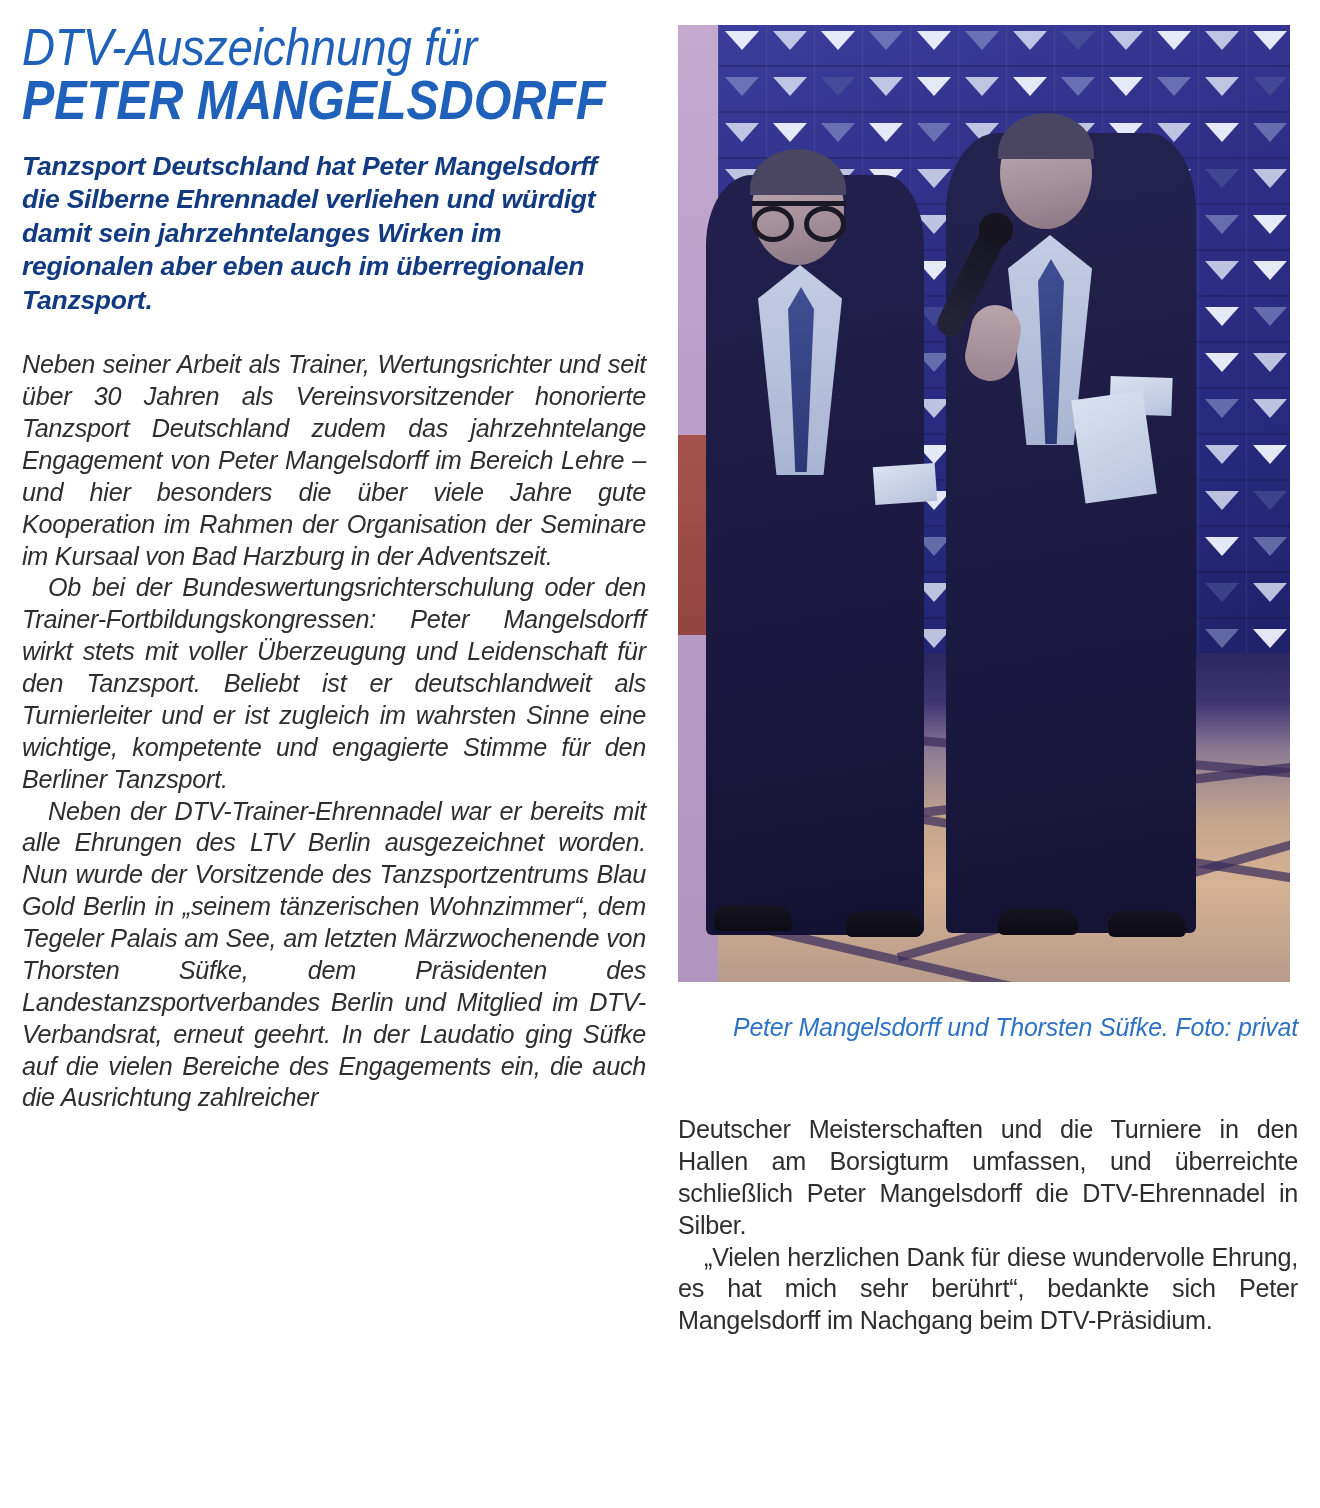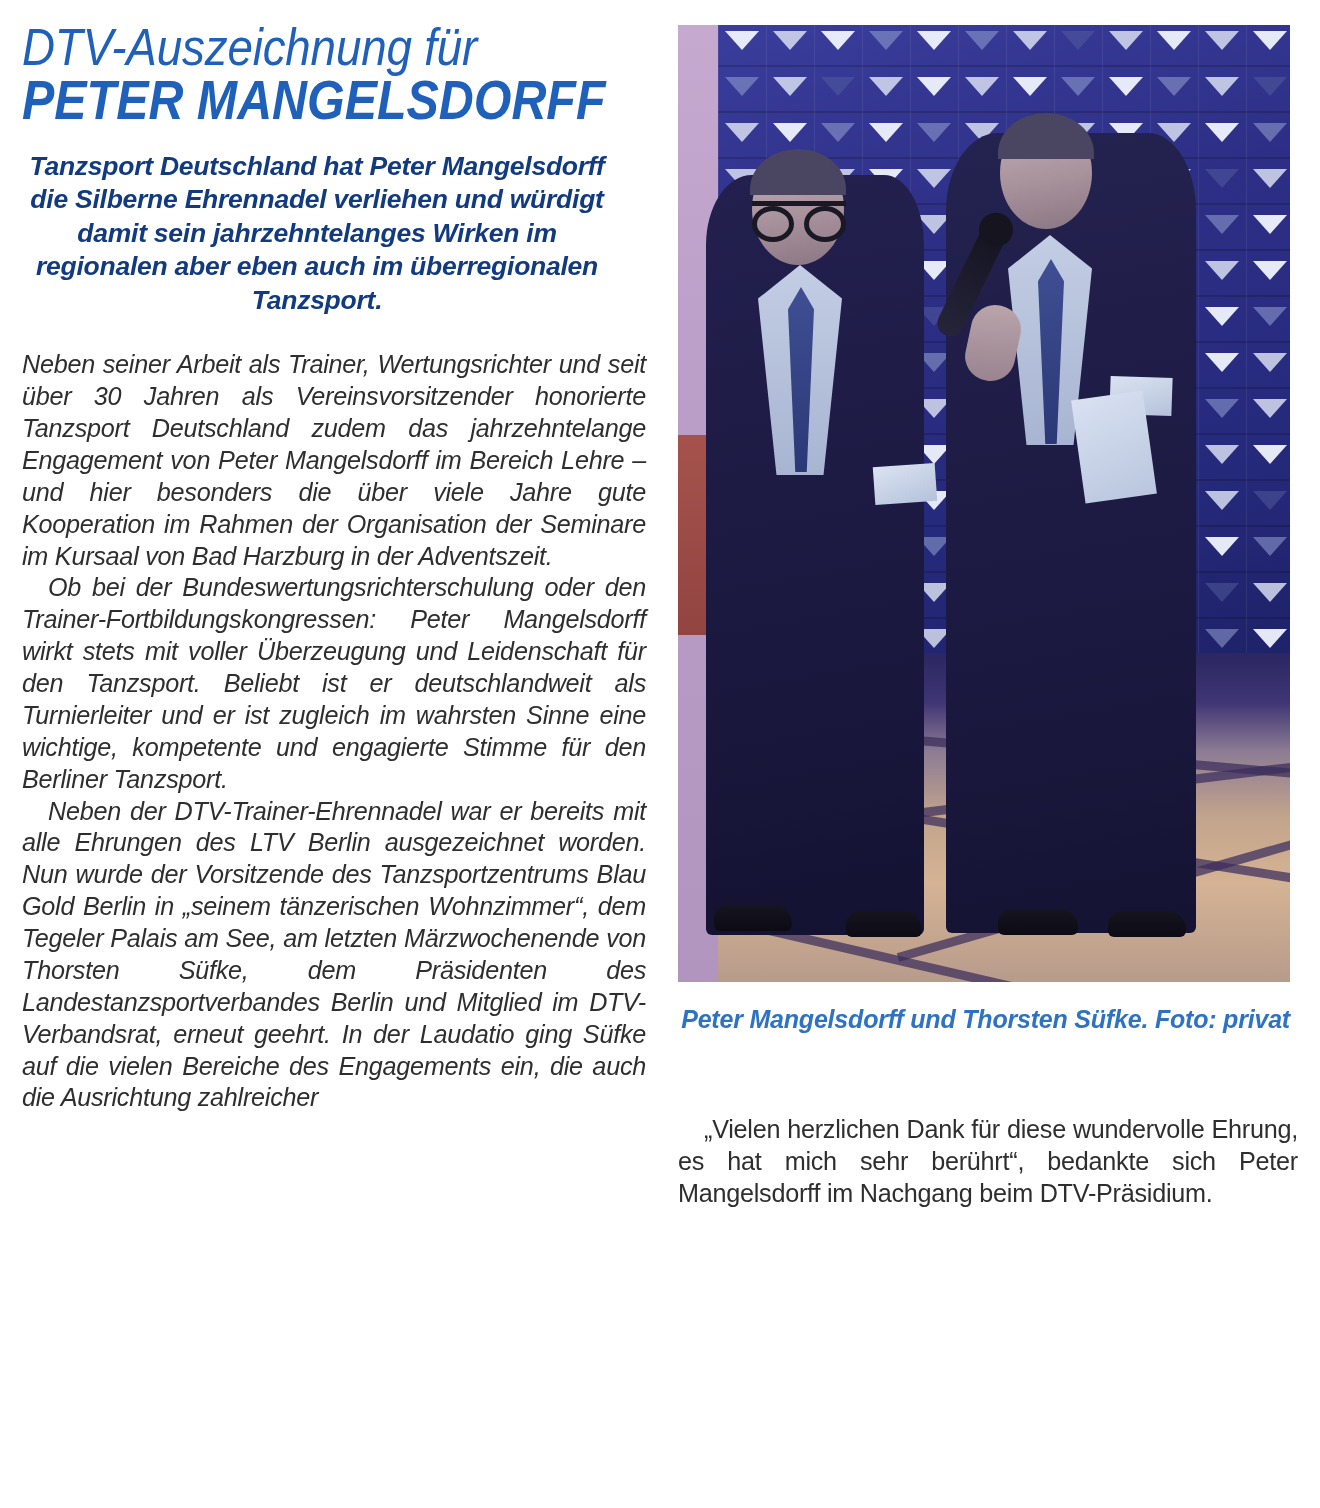--- a/index.html
+++ b/index.html
@@ -57,21 +57,20 @@
 
   .lead {
     margin: 0;
     padding-top: 22px;
     color: #123a80;
     font-weight: 700;
     font-size: 26.5px;
     line-height: 1.265;
     letter-spacing: -0.25px;
     width: 590px;
-    text-align: center;
   }
 
   .body-para {
     margin: 0;
     color: #2e2e2e;
     font-size: 25.2px;
     line-height: 1.265;
     text-align: justify;
     letter-spacing: -0.25px;
   }
@@ -292,24 +291,24 @@
     background: linear-gradient(180deg,#a34a3e 0%,#8e3b33 100%);
     opacity: 0.9;
   }
 
   
   .caption {
     position: absolute;
     left: 678px;
     top: 1003px;
     width: 612px;
-    margin: 0;
+    margin: 8px;
     text-align: right;
     color: #2e72c4;
-    font-weight: 700;
+    font-weight: 400;
     font-style: italic;
     font-size: 25px;
     line-height: 1.32;
     letter-spacing: -0.2px;
   }
 
   
   .right-body {
     position: absolute;
     left: 678px;
@@ -583,16 +582,17 @@
       <div class="shoe a"></div>
       <div class="shoe b"></div>
       <div class="shoe c"></div>
       <div class="shoe d"></div>
     </div>
   </figure>
 
   <figcaption class="caption">Peter Mangelsdorff und Thorsten Süfke. Foto: privat</figcaption>
 
   <div class="right-body">
+    <p class="body-para">Deutscher Meisterschaften und die Turniere in den Hallen am Borsigturm umfassen, und überreichte schließlich Peter Mangelsdorff die DTV-Ehrennadel in Silber.</p>
     <p class="body-para indent">„Vielen herzlichen Dank für diese wundervolle Ehrung, es hat mich sehr berührt“, bedankte sich Peter Mangelsdorff im Nachgang beim DTV-Präsidium.</p>
   </div>
 
 </div>
 
 </body></html>

